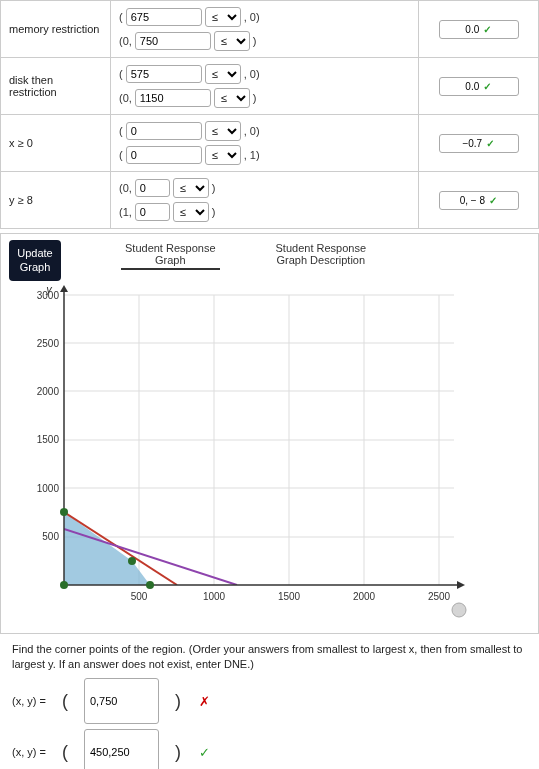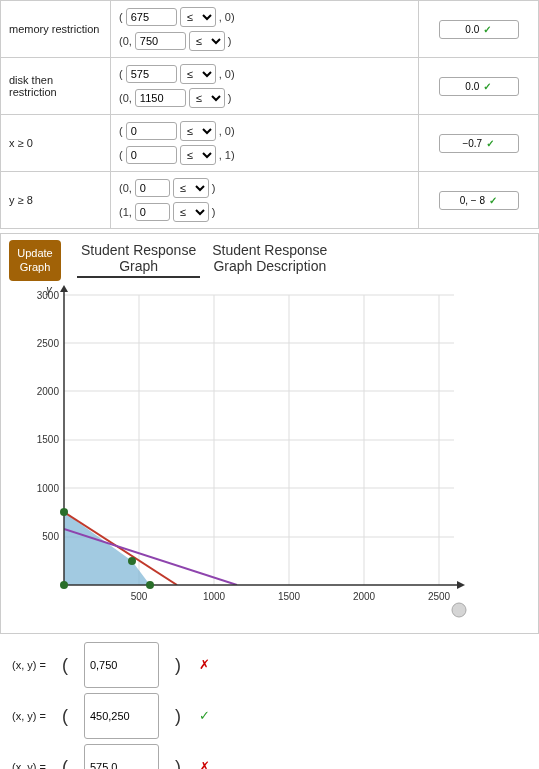--- a/index.html
+++ b/index.html
@@ -41,21 +41,21 @@
     }
     .input-row span {
       font-size: 11px;
       color: #333;
     }
     .small-input {
       border: 1px solid #aaa;
       border-radius: 3px;
       padding: 2px 4px;
       font-size: 11px;
-      width: 51px;
+      width: 76px;
       background: #fff;
     }
     .small-input-narrow {
       width: 35px;
     }
     .dropdown-select {
       border: 1px solid #aaa;
       border-radius: 3px;
       padding: 2px 2px;
       font-size: 11px;
@@ -92,42 +92,43 @@
       margin-top: 4px;
       padding: 0;
     }
     .graph-header {
       display: flex;
       align-items: flex-start;
       padding: 6px 8px 0 8px;
       gap: 16px;
     }
     .update-graph-btn {
-      background: #a16207;
+      background: #0f172a;
       color: white;
       border: none;
       border-radius: 4px;
       padding: 6px 8px;
       font-size: 11px;
       cursor: pointer;
       text-align: center;
       min-width: 52px;
       line-height: 1.3;
     }
     .tab-labels {
       display: flex;
       gap: 8px;
     }
     .tab-label {
-      font-size: 14px;
+      font-size: 11px;
       color: #333;
       text-align: center;
       padding: 2px 4px;
       border-bottom: 2px solid transparent;
       cursor: pointer;
+      margin-left: 44px;
     }
     .tab-label.active {
       border-bottom: 2px solid #333;
     }
 
     
     .graph-container {
       padding: 4px 8px 8px 8px;
     }
     svg.graph-svg {
@@ -388,20 +389,21 @@
       <circle cx="141" cy="300" r="4" fill="#2a6e2a"></circle>
 
       <circle cx="55" cy="300" r="4" fill="#2a6e2a"></circle>
 
       <circle cx="450" cy="325" r="7" fill="#d5d5d5" stroke="#aaa" stroke-width="1"></circle>
     </svg>
   </div>
 </div>
 
 <div class="corner-points-section">
+  <p class="corner-points-text">Find the corner points of the region. (Order your answers from smallest to largest x, then from smallest to largest y. If an answer does not exist, enter DNE.)</p>
 
   <div class="answer-row">
     <span class="answer-label">(x, y) =</span>
     <span class="answer-paren">(</span>
     <input class="answer-input" type="text" value="0,750" style="">
     <span class="answer-paren">)</span>
     <span class="answer-x">✗</span>
   </div>
 
   <div class="answer-row">

